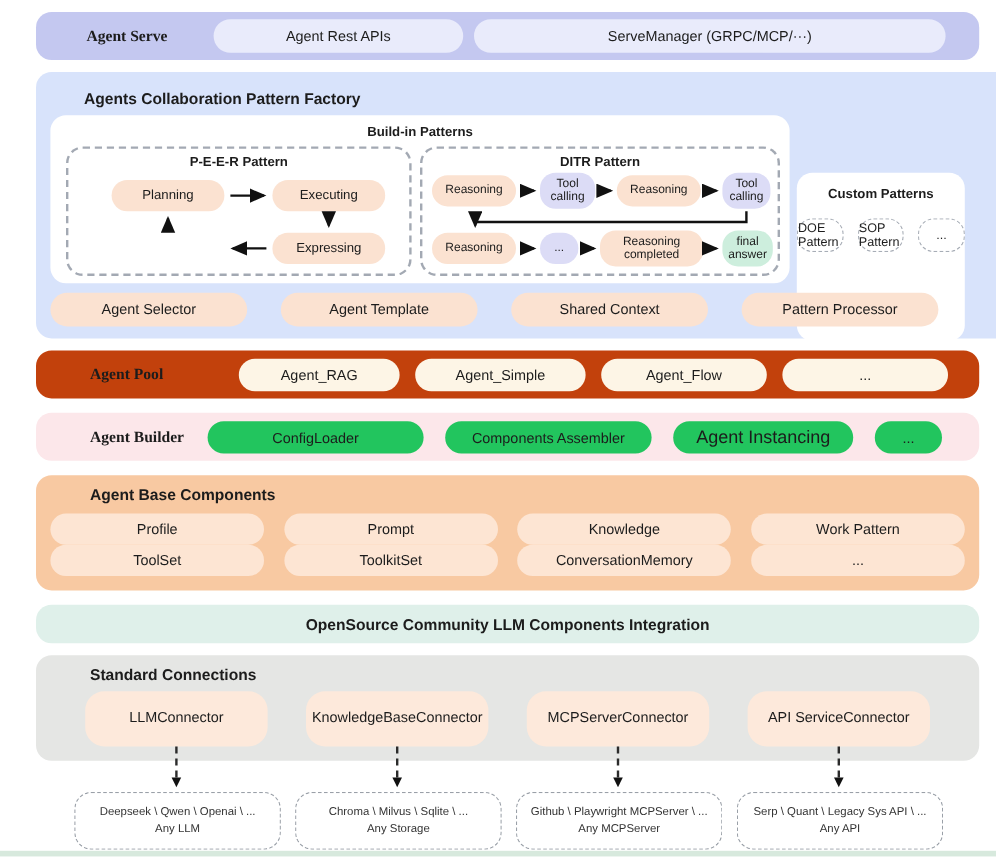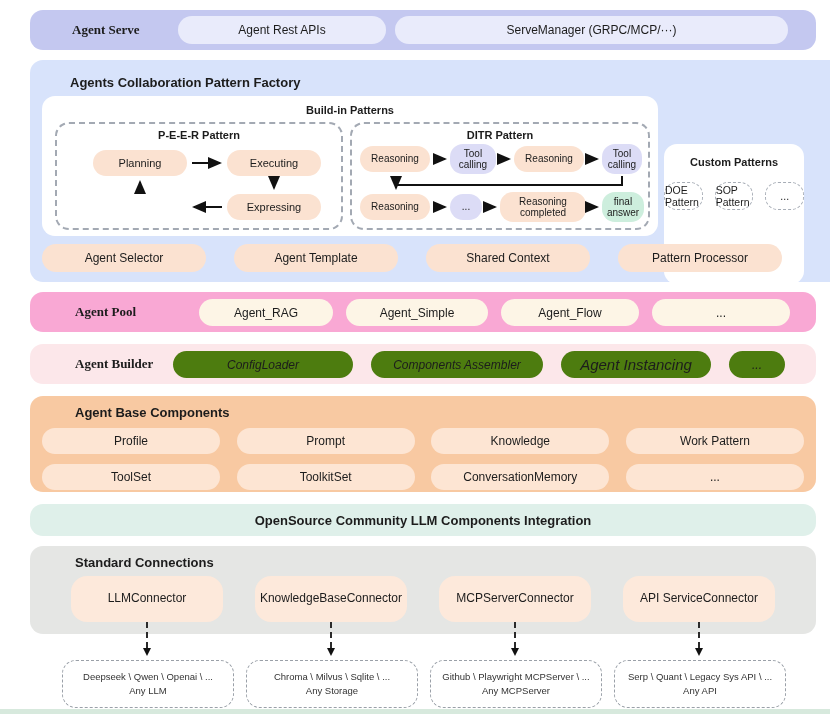--- a/index.html
+++ b/index.html
@@ -27,26 +27,26 @@
   .node{position:absolute;display:flex;align-items:center;justify-content:center;text-align:center;border-radius:13px;background:#fbe2d1;font-size:11px;}
   .mini{font-size:10px;line-height:1.15;white-space:normal;}
   .lav{background:#dcdcf6;}
   .mint{background:#cdeedd;}
   .arrowsvg{position:absolute;inset:0;pointer-events:none;}
   .cpill{position:relative;width:112px;height:26px;margin:0 auto;border:1.5px dashed #a7adb6;border-radius:13px;
          display:flex;align-items:center;justify-content:center;font-size:10.5px;background:#fff;}
   .factory-bottom{position:absolute;left:12px;top:184px;width:740px;height:28px;display:flex;justify-content:space-between;}
   .factory-bottom .pill{width:164px;height:28px;background:#fbe2d1;}
   
-  .pool{top:292px;height:40px;background:#f9a8d4;}
+  .pool{top:292px;height:40px;background:#c2410c;}
   .pool-row{position:absolute;left:169px;top:7px;display:flex;gap:13px;}
   .pool-row .pill{height:27px;background:#fdf5e6;}
   .builder{top:344px;height:40px;background:#fce7ea;}
   .builder-row{position:absolute;left:143px;top:7px;display:flex;gap:18px;align-items:center;}
-  .builder-row .pill{height:27px;background:#4d7c0f;font-style:italic;}
+  .builder-row .pill{height:27px;background:#22c55e;}
   .big{font-size:15px;}
   
   .base{top:396px;height:96px;background:#f8c9a2;}
   .base-title{position:absolute;left:45px;top:9px;font-weight:bold;font-size:13px;}
   .base-row{position:absolute;left:12px;width:762px;display:flex;justify-content:space-between;}
   .base-row .pill{width:178px;height:26px;background:#fde5d3;}
   
   .oss{top:504px;height:32px;background:#dff0ea;display:flex;align-items:center;justify-content:center;font-weight:bold;font-size:13px;}
   
   .conn{top:546px;height:88px;background:#e5e6e4;}
@@ -163,21 +163,21 @@
   </div>
 
   <div class="sec base">
     <div class="base-title">Agent Base Components</div>
     <div class="base-row" style="top:32px">
       <div class="pill">Profile</div>
       <div class="pill">Prompt</div>
       <div class="pill">Knowledge</div>
       <div class="pill">Work Pattern</div>
     </div>
-    <div class="base-row" style="top:68px">
+    <div class="base-row" style="top:58px">
       <div class="pill">ToolSet</div>
       <div class="pill">ToolkitSet</div>
       <div class="pill">ConversationMemory</div>
       <div class="pill">...</div>
     </div>
   </div>
 
   <div class="sec oss">
     <span>OpenSource Community LLM Components Integration</span>
   </div>

